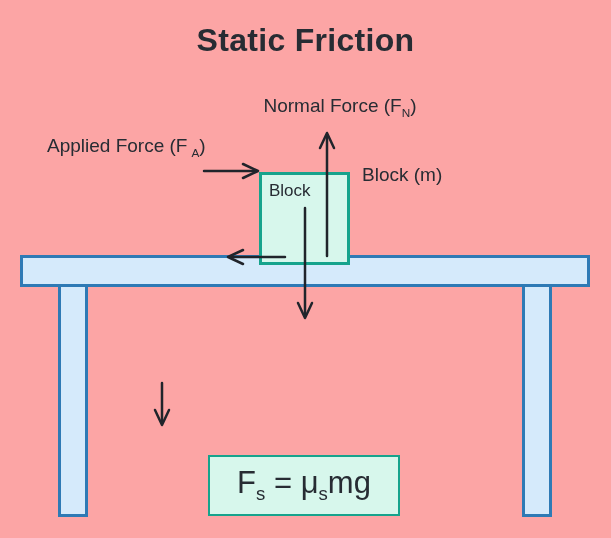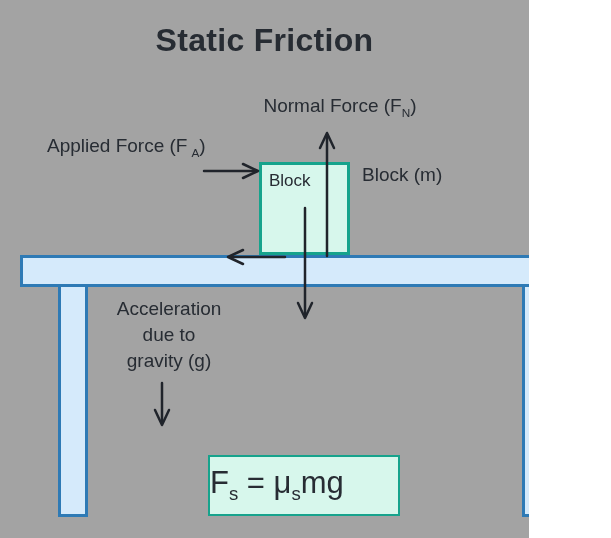--- a/index.html
+++ b/index.html
@@ -1,21 +1,21 @@
 <!DOCTYPE html>
 <html><head>
 <meta charset="utf-8">
 <style>
   * { margin: 0; padding: 0; box-sizing: border-box; }
   body { background: #ffffff; }
   .canvas {
     position: relative;
-    width: 529px;
+    width: 611px;
     height: 538px;
-    background: #a3a3a3;
+    background: #fca5a5;
     font-family: "Liberation Sans", sans-serif;
     color: #272c33;
     overflow: hidden;
   }
   .title {
     position: absolute;
     left: 0; right: 0; top: 22px;
     text-align: center;
     font-size: 32px;
     font-weight: 700;
@@ -24,21 +24,21 @@
   .lbl {
     position: absolute;
     font-size: 19px;
     white-space: nowrap;
     z-index: 3;
   }
   sub { font-size: 0.62em; }
   sub.gap { margin-left: 4px; }
   .shape { position: absolute; z-index: 1; }
   .block {
-    left: 259px; top: 162px; width: 91px; height: 93px;
+    left: 259px; top: 172px; width: 91px; height: 93px;
     background: #d7f7ec;
     border: 3px solid #16a38c;
   }
   .block-label {
     position: absolute;
     left: 7px; top: 6px;
     font-size: 17px;
   }
   .table-top {
     left: 20px; top: 255px; width: 570px; height: 32px;
@@ -83,21 +83,21 @@
     line-height: 26px;
     white-space: pre-line;
   }
   .formula-box {
     position: absolute;
     left: 208px; top: 455px; width: 192px; height: 61px;
     background: #d7f7ec;
     border: 2.5px solid #16a38c;
     display: flex;
     align-items: center;
-    justify-content: flex-start;
+    justify-content: center;
     font-size: 31px;
     z-index: 3;
   }
   .formula-box sub { font-size: 0.6em; }
 </style>
 </head>
 <body>
 
 <div class="canvas">
 
@@ -138,21 +138,18 @@
   </div>
 
   <div class="lbl applied-label">
     <span>Applied Force (F</span><sub class="gap">A</sub><span>)</span>
   </div>
 
   <div class="lbl mass-label">Block (m)</div>
 
 
 
-  <div class="lbl gravity-label">Acceleration
-due to
-gravity (g)</div>
 
   <div class="formula-box">
     <span><span>F</span><sub>s</sub><span> = μ</span><sub>s</sub><span>mg</span></span>
   </div>
 
 </div>
 
 </body></html>

